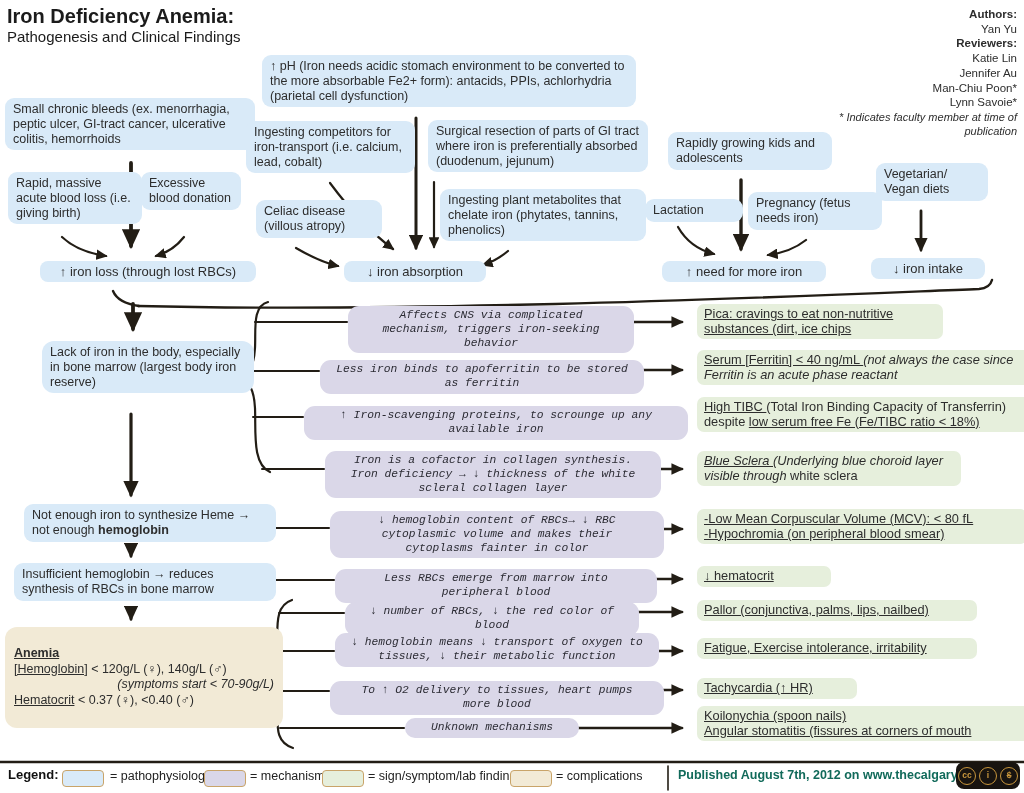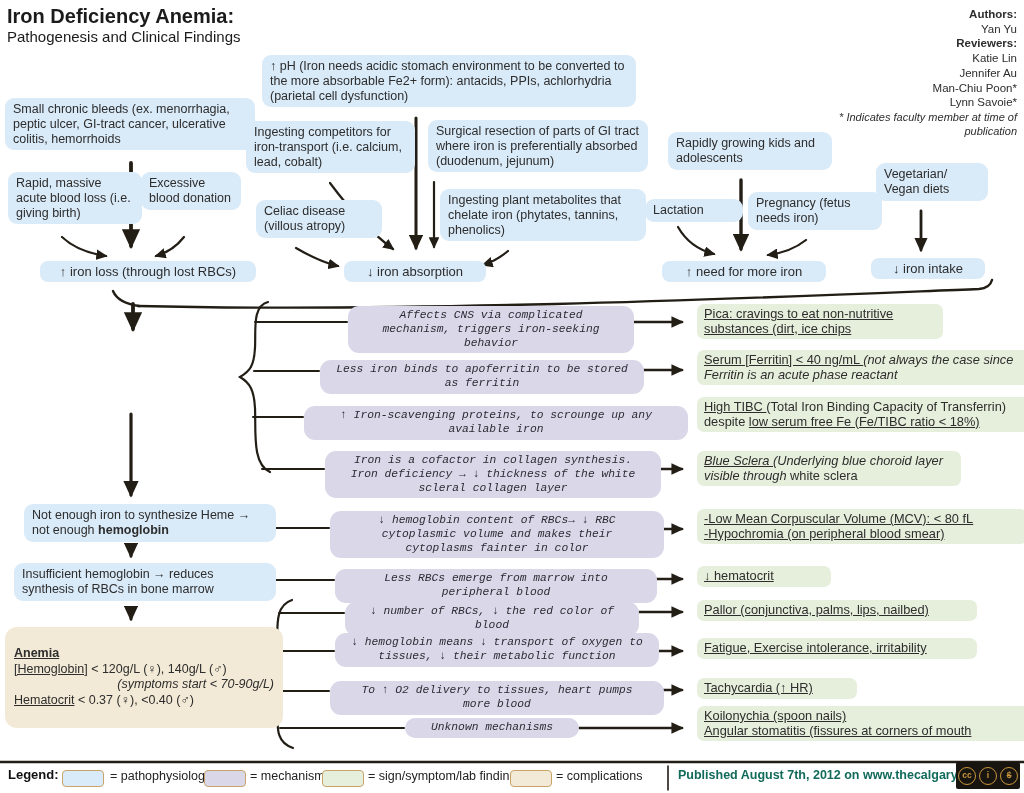--- a/index.html
+++ b/index.html
@@ -21,21 +21,21 @@
   #title .t1{font-size:20px;font-weight:bold;color:#1b1b1b;}
   #title .t2{font-size:15px;font-weight:normal;color:#1b1b1b;}
   #credits{position:absolute;right:7px;top:7px;z-index:2;text-align:right;font-size:11.5px;line-height:1.28;width:220px;}
   #credits .b{font-weight:bold;}
   #credits .note{font-style:italic;font-size:11px;}
   #footer-label{position:absolute;left:8px;top:767px;z-index:2;font-weight:bold;font-size:13px;color:#111;}
   .swatch{position:absolute;z-index:2;width:40px;height:15px;border:1.5px solid #c9a469;border-radius:4px;}
   .sw-lbl{position:absolute;z-index:2;font-size:12.5px;color:#222;top:769px;}
   #published{position:absolute;left:678px;top:768px;z-index:2;font-size:12.5px;font-weight:bold;color:#116a5a;}
   #cc-badge{position:absolute;left:956px;top:762px;z-index:2;width:64px;height:27px;background:#181410;
-            border-radius:2px;display:flex;align-items:center;justify-content:center;gap:3px;text-align:center;}
+            border-radius:8px;display:flex;align-items:center;justify-content:center;gap:3px;text-align:center;}
   .cc-circ{width:16px;height:16px;border:1.6px solid #c8963c;border-radius:50%;color:#c8963c;
            font-size:8.5px;font-weight:bold;display:flex;align-items:center;justify-content:center;line-height:1;}
   .nc{text-decoration:line-through;}
 </style>
 </head>
 <body>
 
 <div id="canvas">
 
   <svg id="wires" width="1024" height="793" viewBox="0 0 1024 793">
@@ -127,20 +127,21 @@
   <div class="box blue" style="left:668px;top:132px;width:148px">Rapidly growing kids and adolescents</div>
   <div class="box blue" style="left:645px;top:199px;width:82px">Lactation</div>
   <div class="box blue" style="left:748px;top:192px;width:118px">Pregnancy (fetus needs iron)</div>
   <div class="box blue" style="left:876px;top:163px;width:96px">Vegetarian/ Vegan diets</div>
 
   <div class="box blue lbl" style="left:40px;top:261px;width:204px">↑ iron loss (through lost RBCs)</div>
   <div class="box blue lbl" style="left:344px;top:261px;width:130px">↓ iron absorption</div>
   <div class="box blue lbl" style="left:662px;top:261px;width:152px">↑ need for more iron</div>
   <div class="box blue lbl" style="left:871px;top:258px;width:102px">↓ iron intake</div>
 
+  <div class="box blue" style="left:42px;top:341px;width:196px;border-radius:12px">Lack of iron in the body, especially in bone marrow (largest body iron reserve)</div>
   <div class="box blue" style="left:24px;top:504px;width:236px">
     <span>Not enough iron to synthesize Heme → not enough </span><span class="b">hemoglobin</span>
   </div>
   <div class="box blue" style="left:14px;top:563px;width:246px">Insufficient hemoglobin → reduces synthesis of RBCs in bone marrow</div>
 
   <div class="box tan" style="left:5px;top:627px;width:260px">
     <span class="ln"><span class="b u">Anemia</span></span>
     <span class="ln"><span class="u">[Hemoglobin]</span><span> &lt; 120g/L (♀), 140g/L (♂)</span></span>
     <span class="ln i">(symptoms start &lt; 70-90g/L)</span>
     <span class="ln"><span class="u">Hematocrit</span><span> &lt; 0.37 (♀), &lt;0.40 (♂)</span></span>

